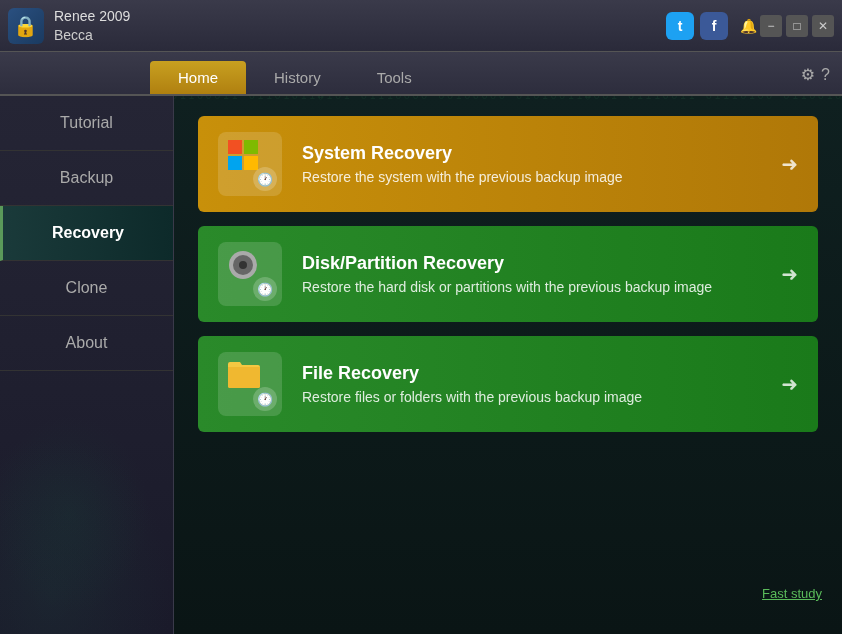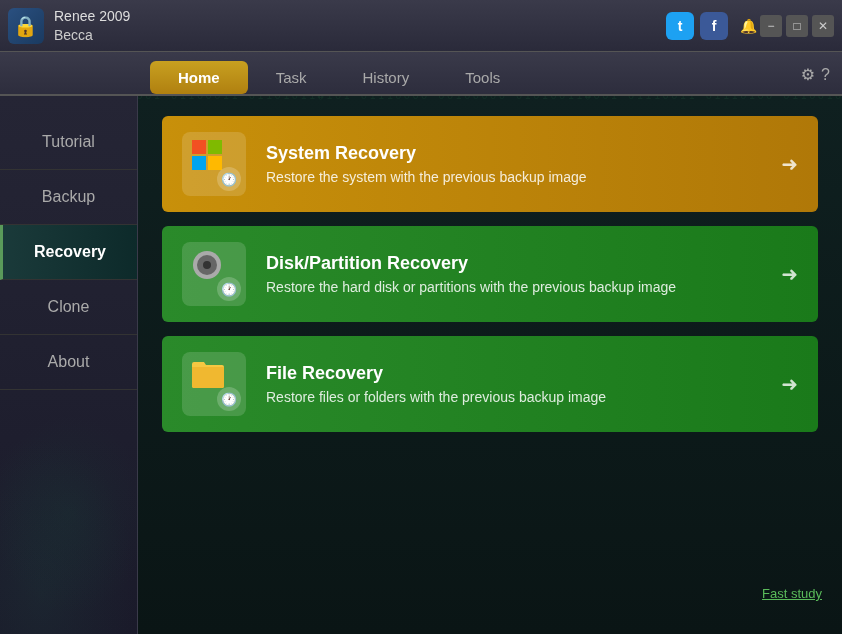--- a/index.html
+++ b/index.html
@@ -101,22 +101,21 @@
       color: #aaa;
       font-size: 15px;
       cursor: pointer;
       border-radius: 4px 4px 0 0;
       position: relative;
       bottom: 0;
     }
     .tab.active {
       background: linear-gradient(180deg, #c8a020 0%, #b08010 100%);
       color: white;
-      font-weight: bold;
-      border-radius: 6px;
+      font-weight: normal;
     }
     .tab-settings {
       margin-left: auto;
       display: flex;
       align-items: center;
       gap: 6px;
       padding-right: 12px;
       padding-bottom: 6px;
       position: absolute;
       right: 0;
@@ -130,25 +129,25 @@
 
     
     .main-layout {
       display: flex;
       height: calc(634px - 52px - 44px);
       background: linear-gradient(180deg, #1a2a2a 0%, #0d1a1a 100%);
     }
 
     
     .sidebar {
-      width: 138px;
+      width: 174px;
       background: linear-gradient(180deg, #252535 0%, #1a1a2a 100%);
       display: flex;
       flex-direction: column;
-      padding-top: 19px;
+      padding-top: 0;
       border-right: 1px solid #3a3a4a;
       position: relative;
     }
     .sidebar::before {
       content: '';
       position: absolute;
       bottom: 0;
       left: 0;
       right: 0;
       height: 200px;
@@ -303,21 +302,20 @@
   <div class="win-icon-placeholder">🔔</div>
   <div class="window-controls">
     <div class="win-btn minimize">−</div>
     <div class="win-btn maximize">□</div>
     <div class="win-btn close">✕</div>
   </div>
 </div>
 
 <div class="tab-bar">
   <div class="tab active">Home</div>
-  <div class="tab">Task</div>
   <div class="tab">History</div>
   <div class="tab">Tools</div>
   <div class="tab-settings">
     <span class="tab-icon-btn">⚙</span>
     <span class="tab-icon-btn">?</span>
   </div>
 </div>
 
 <div class="main-layout">
 

